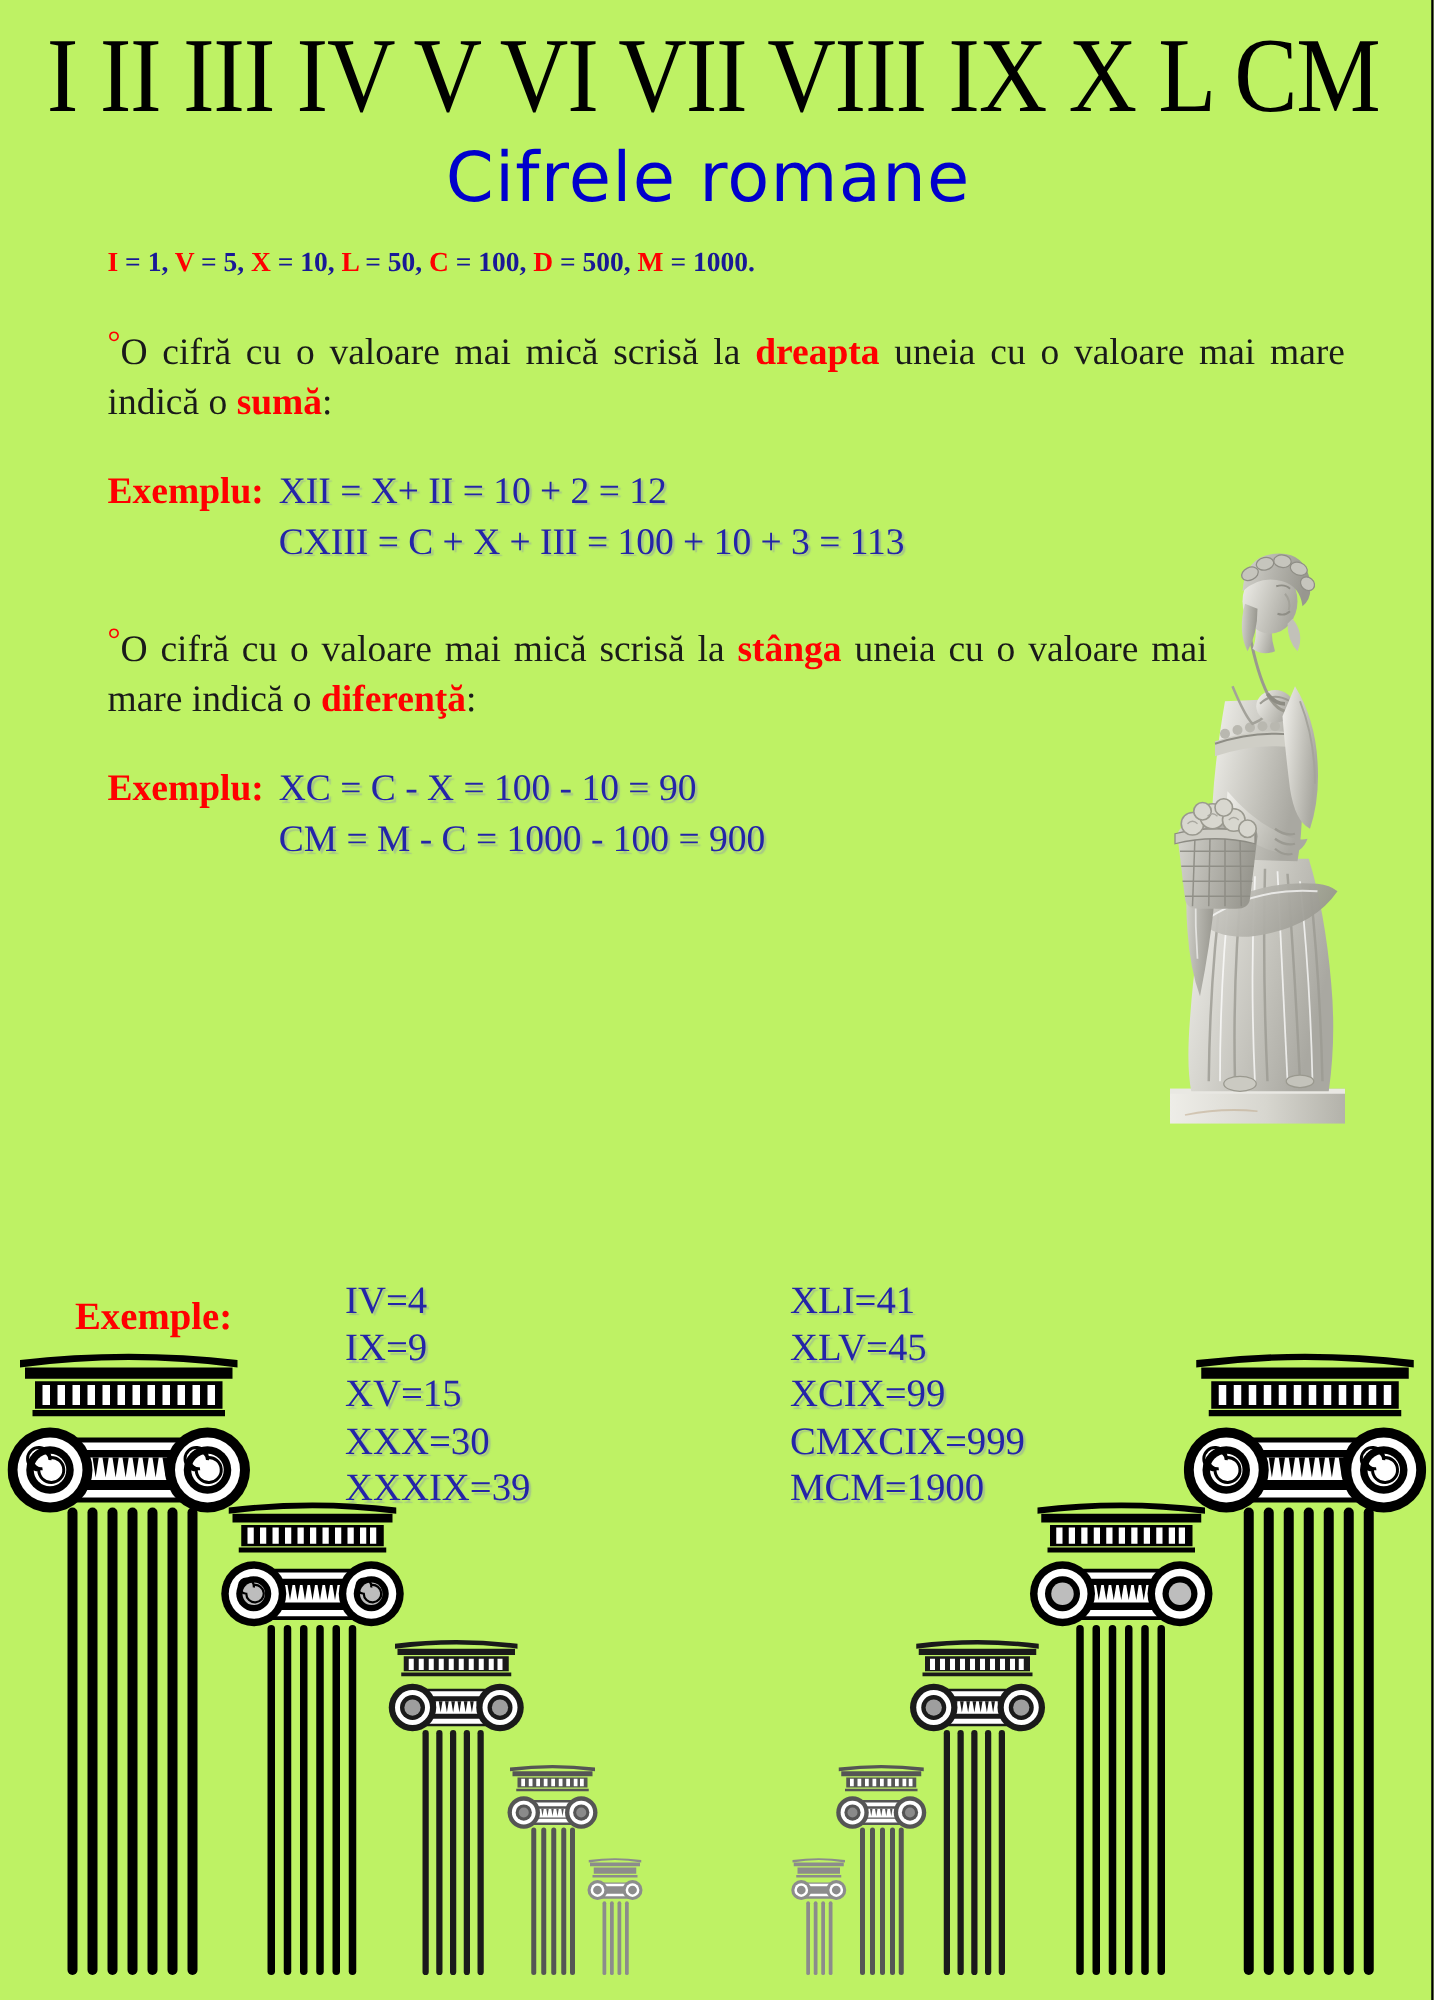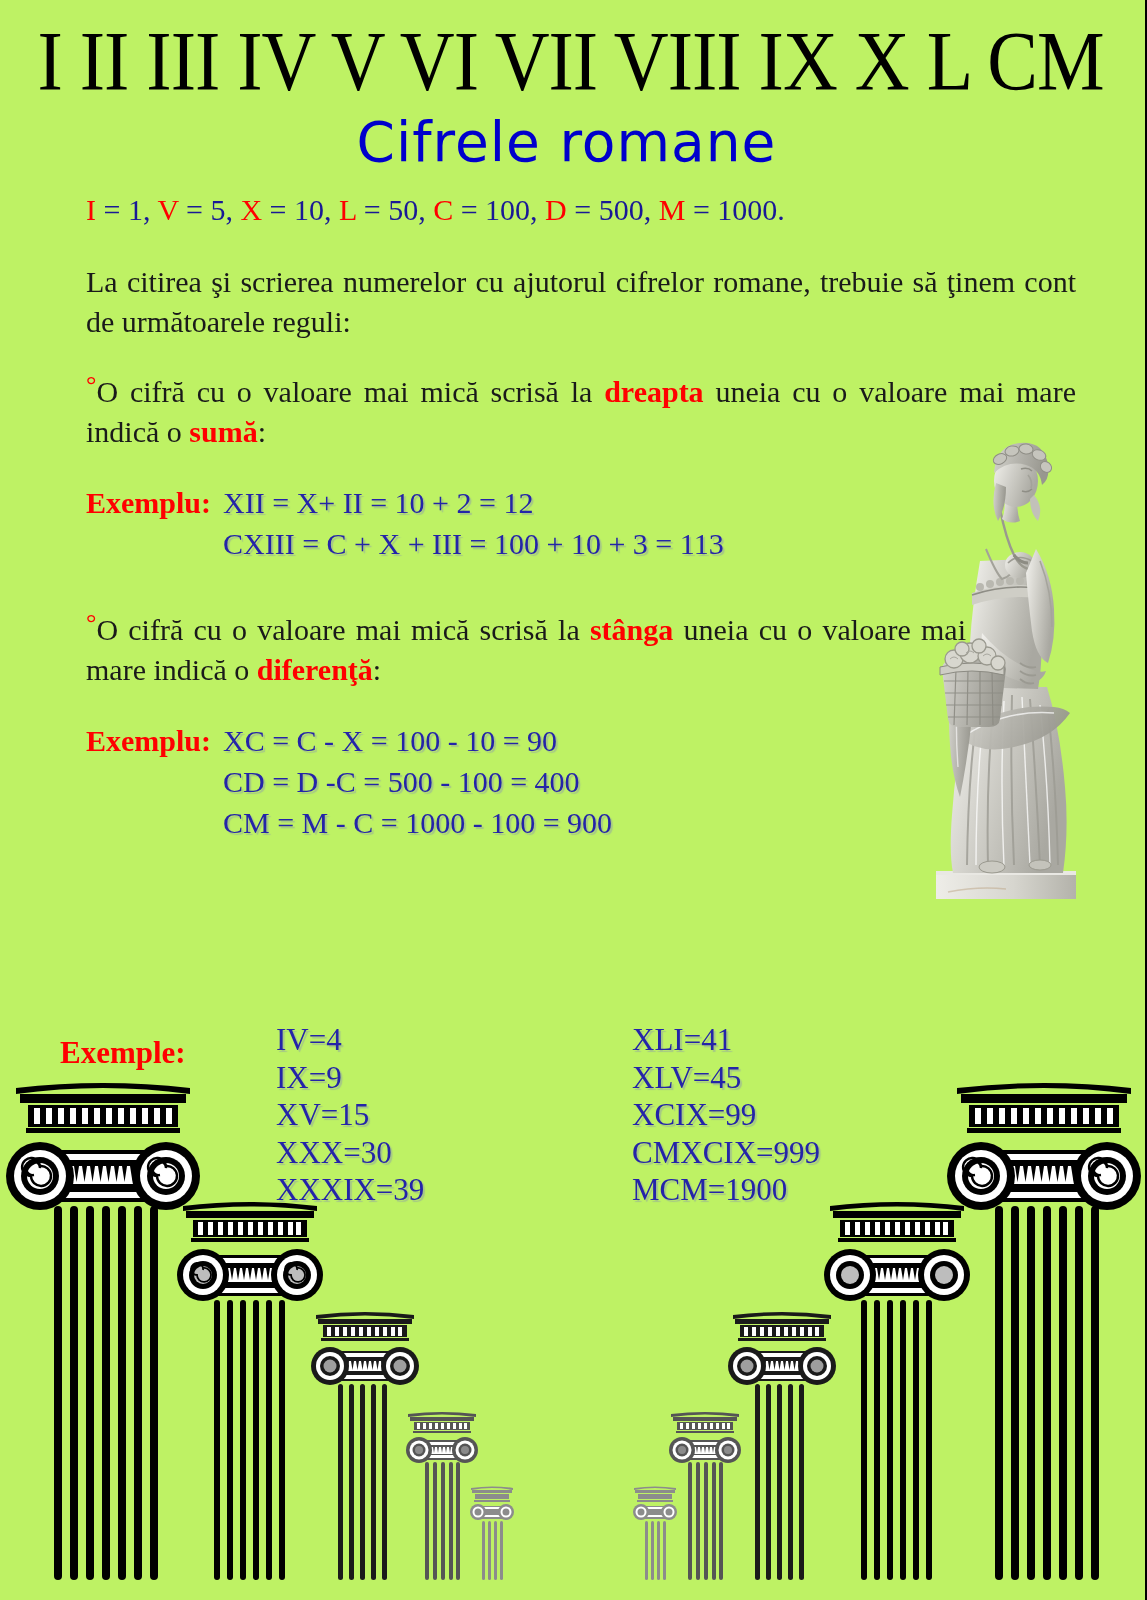--- a/index.html
+++ b/index.html
@@ -52,23 +52,23 @@
 
   
   .body-col {
     position: absolute;
     left: 86px;
     top: 192px;
     width: 990px;
   }
 
   .values-line {
-    font-size: 30px;
+    font-size: 22px;
     line-height: 36px;
-    font-weight: 400;
+    font-weight: 700;
     color: #191996;
     margin-bottom: 34px;
   }
   .values-line .rn { color: #FF0000; }
 
   .para {
     font-size: 30px;
     line-height: 40px;
     color: #1a1a1a;
     text-align: justify;
@@ -160,42 +160,40 @@
   <div class="numeral-strip">I II III IV V VI VII  VIII IX X L CM</div>
 
   <div class="title">Cifrele romane</div>
 
   <div class="body-col">
 
     <div class="values-line">
       <span class="rn">I</span><span> = </span><span>1</span><span>, </span><span class="rn">V</span><span> = </span><span>5</span><span>, </span><span class="rn">X</span><span> = </span><span>10</span><span>, </span><span class="rn">L</span><span> = </span><span>50</span><span>, </span><span class="rn">C</span><span> = </span><span>100</span><span>, </span><span class="rn">D</span><span> = </span><span>500</span><span>, </span><span class="rn">M</span><span> = </span><span>1000</span><span>.</span>
     </div>
 
-    <p class="para">La citirea şi scrierea numerelor cu ajutorul cifrelor romane, trebuie să ţinem cont de următoarele reguli:</p>
 
     <div class="rule-block">
       <p class="para"><span class="deg">°</span><span>O cifră cu o valoare mai mică scrisă la </span><span class="hl">dreapta</span><span> uneia cu o valoare mai mare indică o </span><span class="hl">sumă</span><span>:</span></p>
 
       <div class="example-block">
         <div class="example-label">Exemplu:</div>
         <div class="eq-list">
           <div>XII = X+ II = 10 + 2 = 12</div>
           <div>CXIII = C + X + III = 100 + 10 + 3 = 113</div>
         </div>
       </div>
     </div>
 
     <div class="rule-block" style="margin-top:46px;">
       <p class="para" style="width:880px;"><span class="deg">°</span><span>O cifră cu o valoare mai mică scrisă la </span><span class="hl">stânga</span><span> uneia cu o valoare mai mare indică o </span><span class="hl">diferenţă</span><span>:</span></p>
 
       <div class="example-block">
         <div class="example-label">Exemplu:</div>
         <div class="eq-list">
           <div>XC = C - X = 100 - 10 = 90</div>
-          <div>CD = D -C = 500 - 100 = 400</div>
           <div>CM = M - C = 1000 - 100 = 900</div>
         </div>
       </div>
     </div>
 
 
   </div>
 
   <div class="exemple-heading">Exemple:</div>
 

